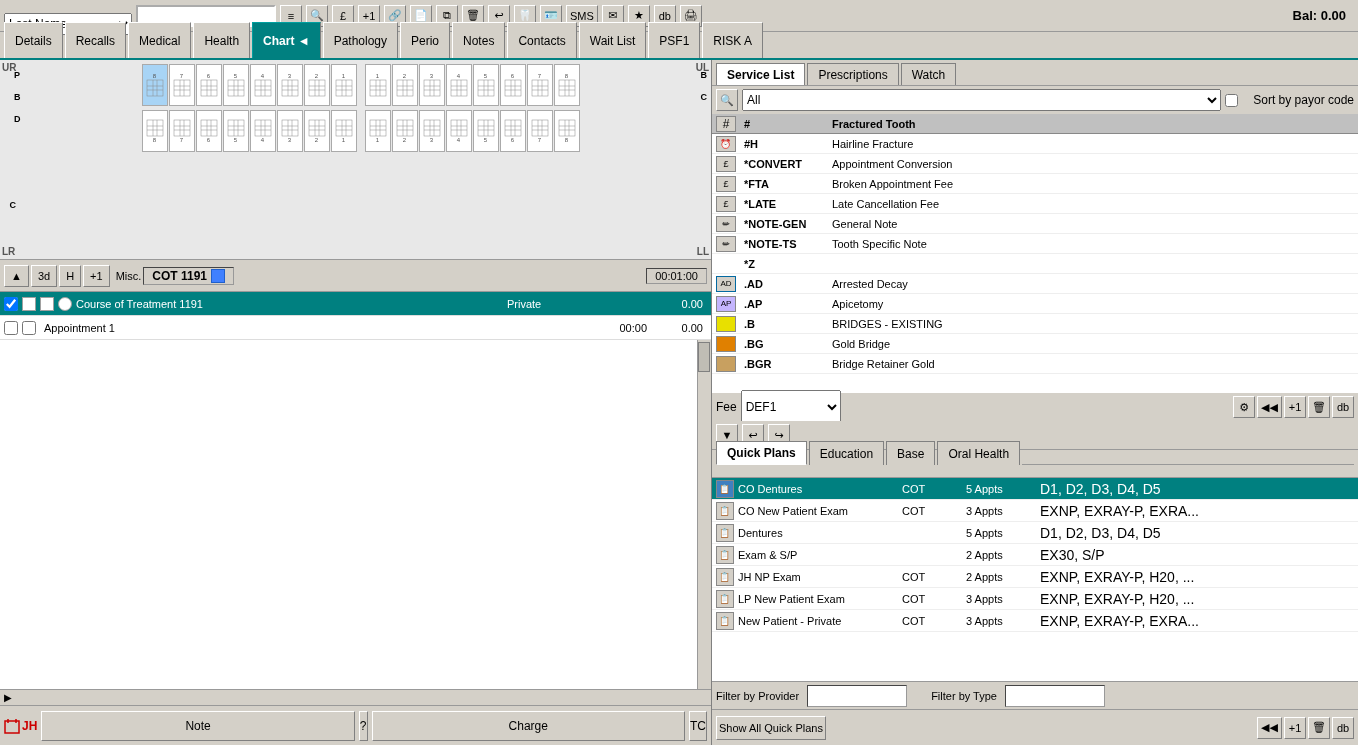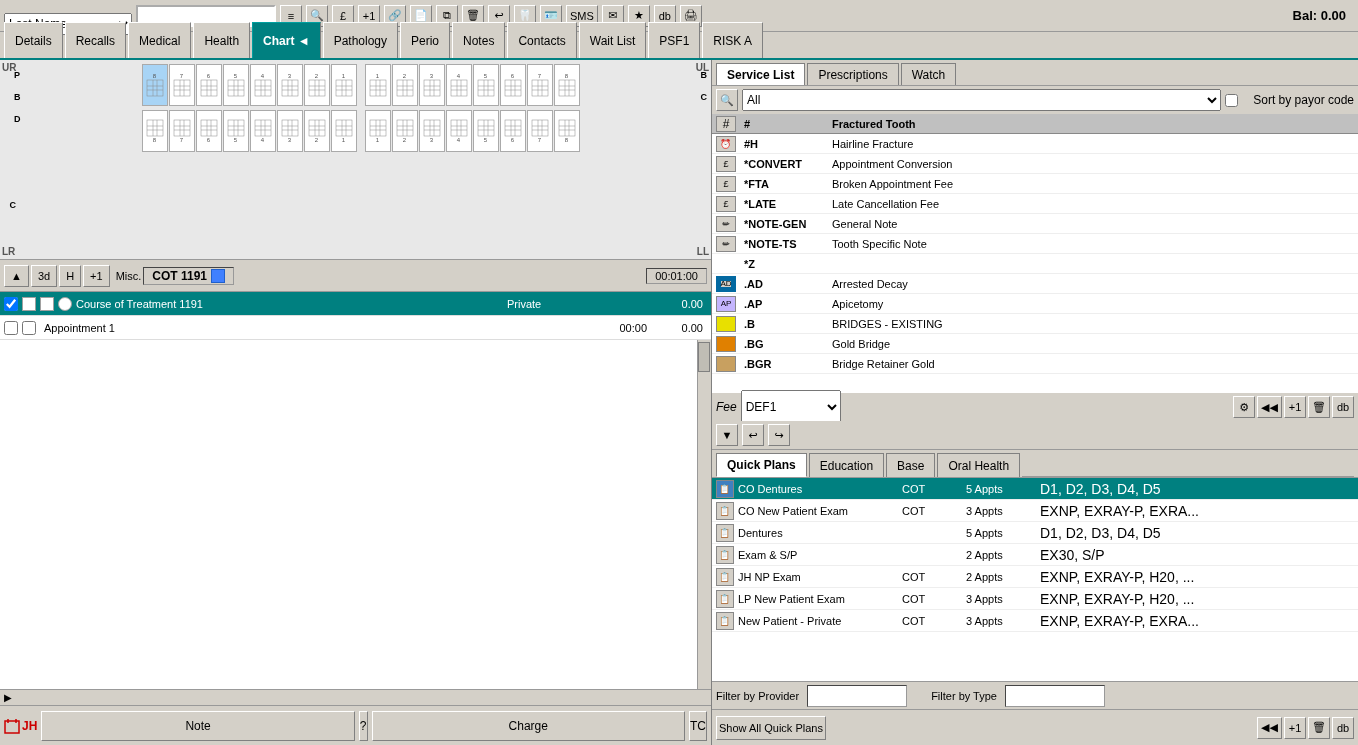--- a/index.html
+++ b/index.html
@@ -80,30 +80,30 @@
     .sort-label { font-size: 11px; display: flex; align-items: center; gap: 15px; }
 
     
     #service-table { flex: 1; overflow-y: auto; background: #fff; }
     .svc-row { display: flex; height: 20px; align-items: center; border-bottom: 1px solid #eee; padding: 0 4px; gap: 8px; }
     .svc-code { width: 80px; font-size: 11px; color: #000; font-weight: bold; }
     .svc-desc { flex: 1; font-size: 11px; }
 
     
     .fee-row { display: flex; align-items: center; height: 28px; padding: 2px 4px; gap: 4px; background: #d4d0c8; }
-    .fee-label { font-size: 12px; font-style: italic; }
+    .fee-label { font-size: 12px; }
     .fee-select { height: 34px; width: 100px; font-size: 12px; }
     .fee-btns { display: flex; gap: 2px; margin-left: auto; }
 
     
     .action-row { display: flex; align-items: center; height: 28px; padding: 2px 4px; gap: 4px; background: #d4d0c8; }
 
     
     #quick-plans { flex: 1; display: flex; flex-direction: column; }
-    .qp-tab-bar { display: flex; align-items: flex-end; height: 28px; background: #d4d0c8; padding: 2px 4px 0; gap: 2px; }
+    .qp-tab-bar { display: flex; align-items: flex-end; height: 28px; background: #d4d0c8; padding: 2px 4px 12px; gap: 2px; }
     .qp-tab { height: 24px; padding: 0 10px; background: #d4d0c8; border: 1px solid #808080; border-bottom: none; cursor: pointer; font-size: 12px; display: flex; align-items: center; }
     .qp-tab.active { background: #fff; font-weight: bold; border-bottom: 1px solid #fff; }
 
     
     #qp-table { flex: 1; overflow-y: auto; background: #fff; }
     .qp-row { display: flex; height: 22px; align-items: center; border-bottom: 1px solid #eee; padding: 0 4px; gap: 4px; }
     .qp-row.selected { background: #008080; color: #fff; }
     .qp-icon { width: 18px; height: 18px; background: #d4d0c8; border: 1px solid #888; display: flex; align-items: center; justify-content: center; font-size: 9px; flex-shrink: 0; }
     .qp-icon.blue { background: #4080c0; color: #fff; }
     .qp-name { width: 160px; font-size: 11px; }
@@ -669,21 +669,21 @@
           <span class="svc-desc">Tooth Specific Note</span>
         </div>
 
         <div class="svc-row">
           <div style="width:20px; height:16px;"></div>
           <span class="svc-code">*Z</span>
           <span class="svc-desc"></span>
         </div>
 
         <div class="svc-row">
-          <div style="width:20px; height:16px; background:#d4d0c8; border:5px solid #0369a1; display:flex; align-items:center; justify-content:center; font-size:8px;">AD</div>
+          <div style="width:20px; height:16px; background:#d4d0c8; border:1px solid #0369a1; display:flex; align-items:center; justify-content:center; font-size:8px;">AD</div>
           <span class="svc-code">.AD</span>
           <span class="svc-desc">Arrested Decay</span>
         </div>
 
         <div class="svc-row">
           <div style="width:20px; height:16px; background:#c4b5fd; border:1px solid #888; display:flex; align-items:center; justify-content:center; font-size:8px;">AP</div>
           <span class="svc-code">.AP</span>
           <span class="svc-desc">Apicetomy</span>
         </div>
 

